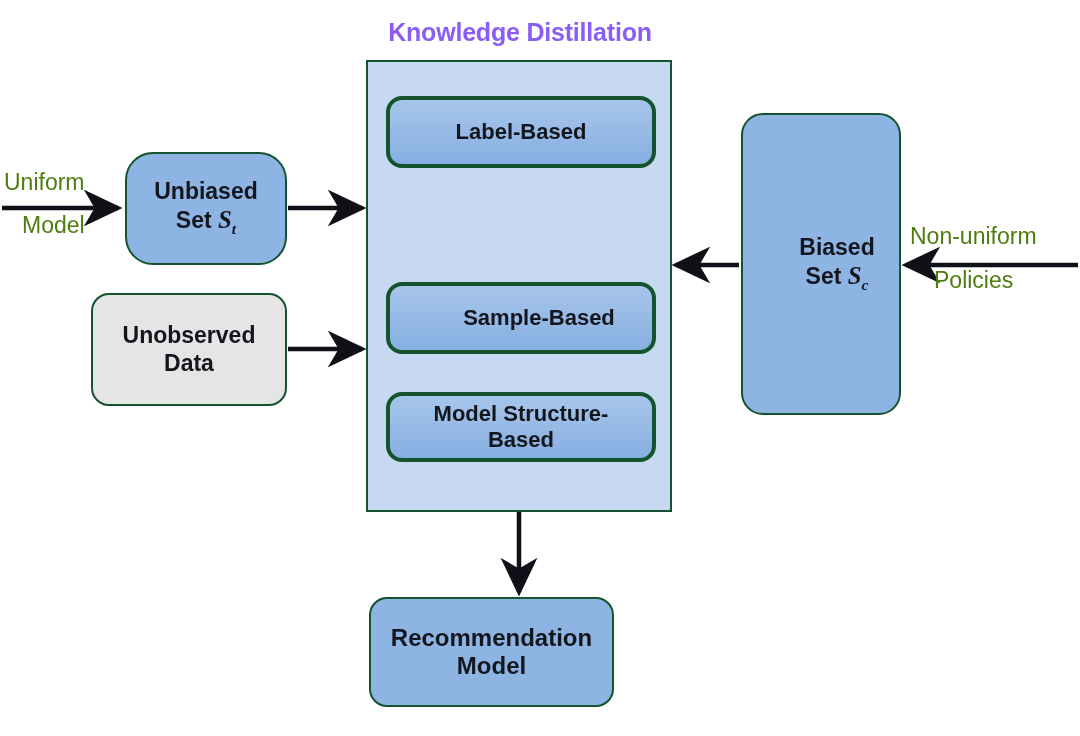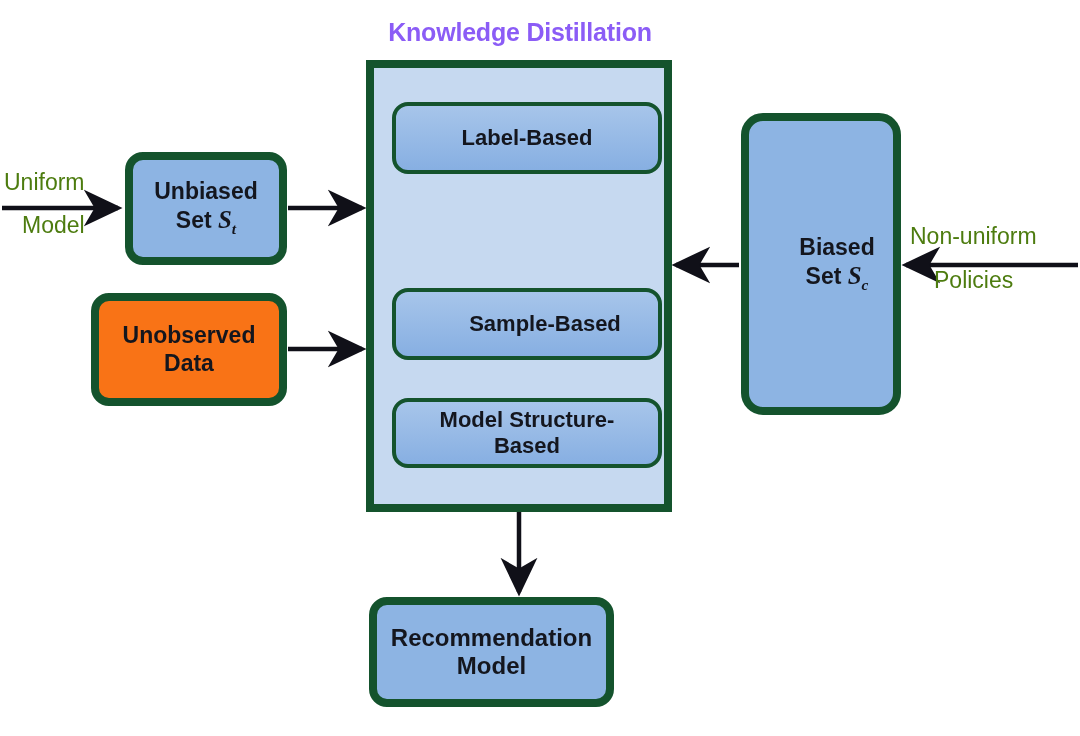--- a/index.html
+++ b/index.html
@@ -39,21 +39,21 @@
     font-size: 25px;
     font-weight: bold;
     color: #8b5cf6;
     letter-spacing: -0.2px;
   }
 
   
   .box {
     position: absolute;
     box-sizing: border-box;
-    border: 8px solid #14532d;
+    border: 2px solid #14532d;
     display: flex;
     align-items: center;
     justify-content: center;
     text-align: center;
     font-weight: bold;
     color: #14161e;
     line-height: 1.18;
   }
 
   .box-kd-container {
@@ -78,30 +78,30 @@
   .box-inner.feature-based  { top: 132px; height: 72px; }
   .box-inner.sample-based   { top: 220px; height: 72px; padding-left: 36px; }
   .box-inner.model-based    { top: 330px; height: 70px; padding: 0 14px; }
 
   .box-unbiased {
     left: 125px;
     top: 152px;
     width: 162px;
     height: 113px;
     background: #8db4e3;
-    border-radius: 18px;
+    border-radius: 28px;
     font-size: 23px;
   }
 
   .box-unobserved {
     left: 91px;
     top: 293px;
     width: 196px;
     height: 113px;
-    background: #f97316;
+    background: #e5e5e5;
     border-radius: 18px;
     font-size: 23px;
   }
 
   .box-biased {
     left: 741px;
     top: 113px;
     width: 160px;
     height: 302px;
     background: #8db4e3;

